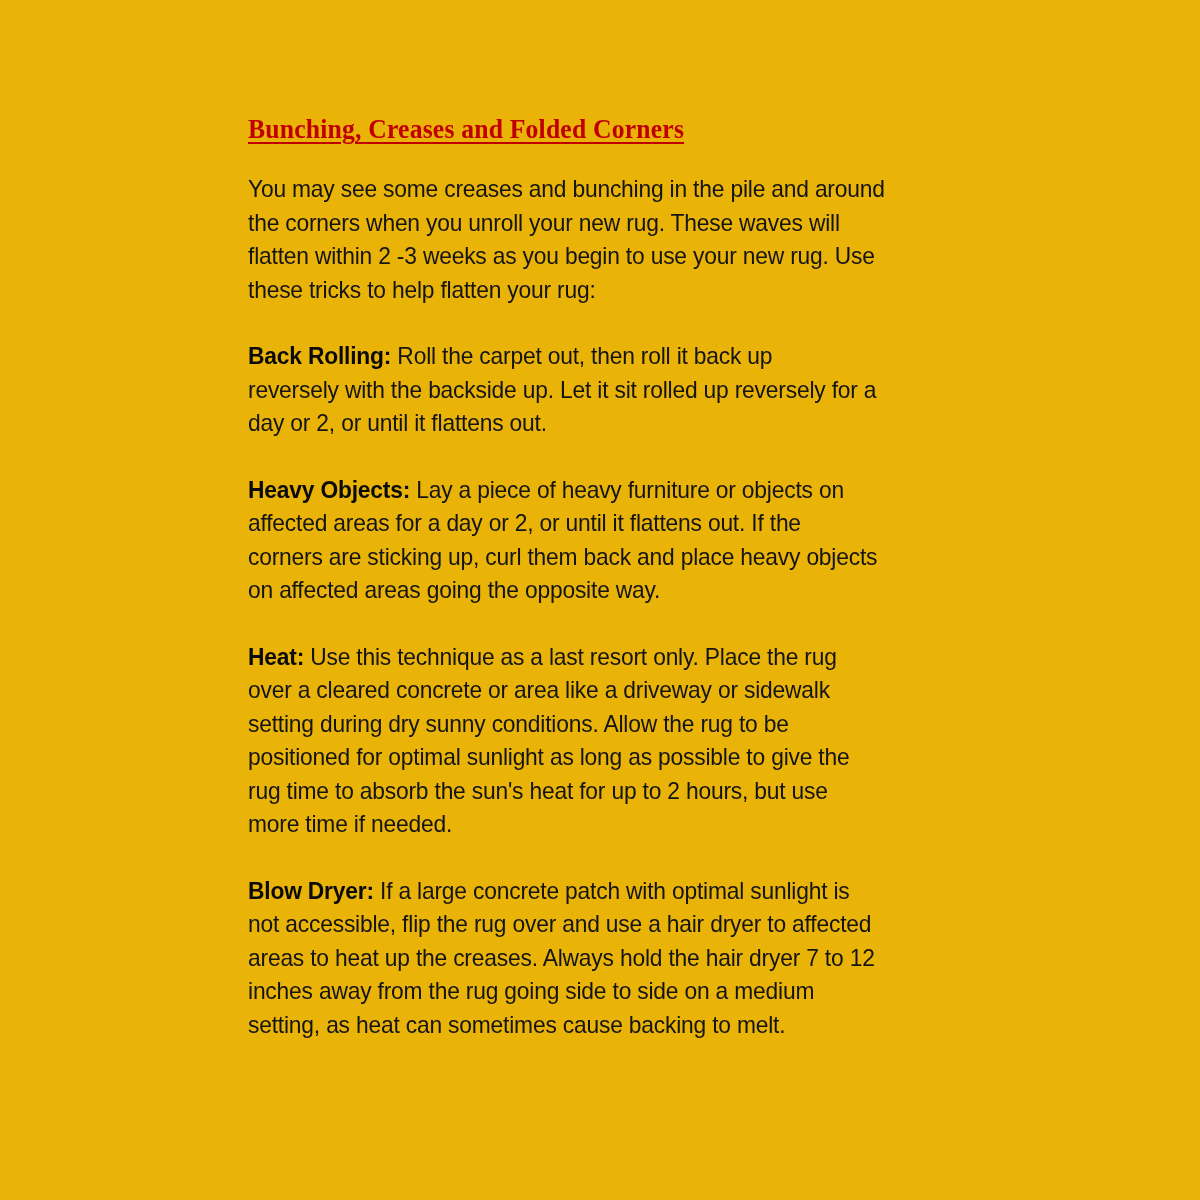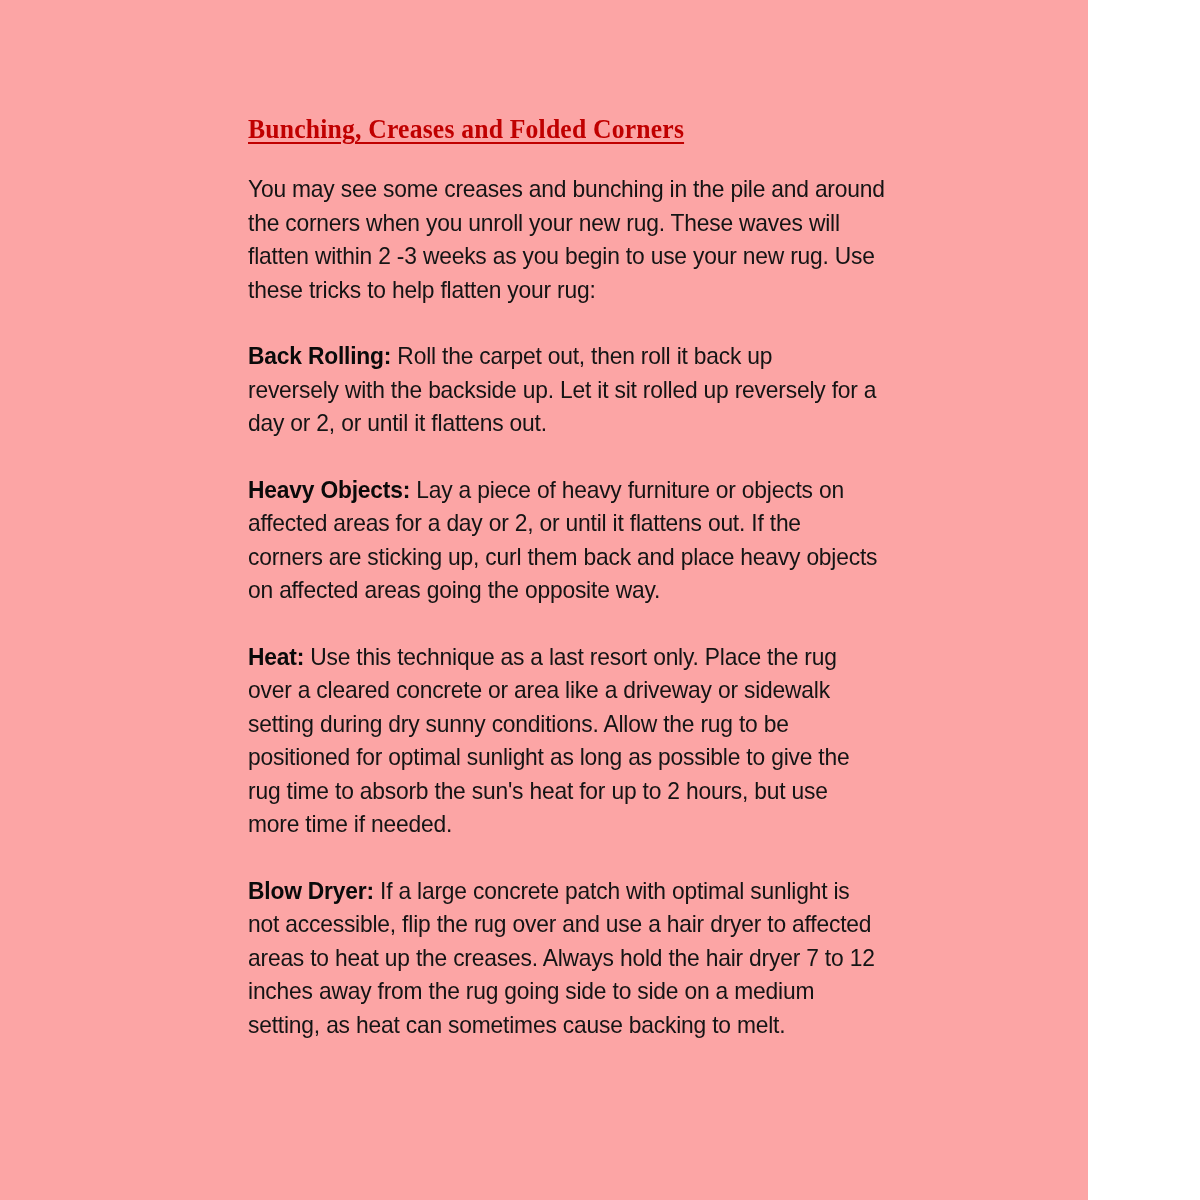--- a/index.html
+++ b/index.html
@@ -2,23 +2,23 @@
 <html><head>
 <meta charset="utf-8">
 <style>
   html, body {
     margin: 0;
     padding: 0;
     background: #ffffff;
   }
   .page {
     position: relative;
-    width: 1088px;
+    width: 1200px;
     height: 1200px;
-    background: #fca5a5;
+    background: #eab308;
     overflow: hidden;
   }
   .content {
     position: absolute;
     left: 248px;
     top: 112px;
     width: 900px;
     transform: scaleX(0.95);
     transform-origin: left top;
     font-family: "Liberation Sans", sans-serif;

